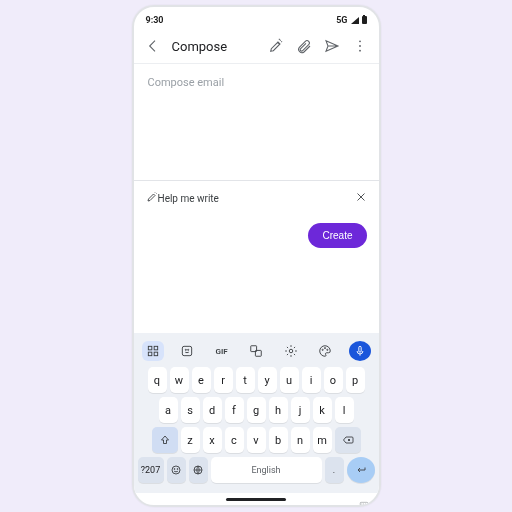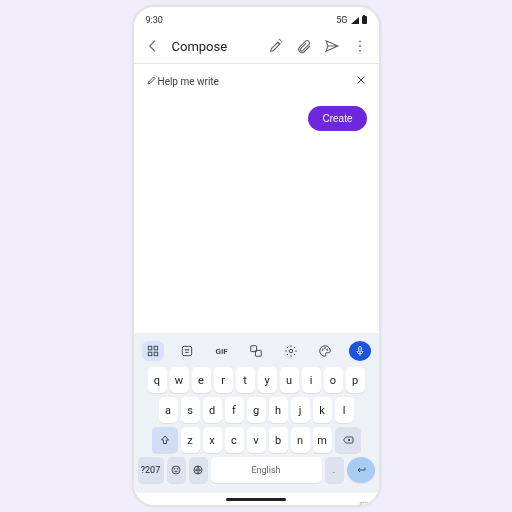--- a/index.html
+++ b/index.html
@@ -27,21 +27,21 @@
   }
   
   .status {
     height: 18px;
     display: flex;
     align-items: center;
     justify-content: space-between;
     padding: 4px 12px 0 12px;
     font-size: 9px;
     color: #1f1f1f;
-    font-weight: 400;
+    font-weight: 700;
   }
   .status .right { display: flex; align-items: center; gap: 3px; }
   .sig { width:0;height:0;border-style:solid;border-width:0 0 7px 8px;border-color:transparent transparent #1f1f1f transparent; }
   .batt { width:5px;height:8px;background:#1f1f1f;border-radius:1px;position:relative; }
   .batt::before{content:"";position:absolute;top:-1px;left:1.5px;width:2px;height:1px;background:#1f1f1f;}
   
   .appbar {
     display: flex;
     align-items: center;
     padding: 8px 10px 8px 10px;
@@ -168,20 +168,23 @@
     <span class="iconbtn g">
       <svg viewBox="0 0 24 24">
           <circle cx="12" cy="5" r="1.4" fill="#5f6368" stroke="none"></circle>
           <circle cx="12" cy="12" r="1.4" fill="#5f6368" stroke="none"></circle>
           <circle cx="12" cy="19" r="1.4" fill="#5f6368" stroke="none"></circle>
         </svg>
     </span>
   </div>
 
 
+  <div class="body-area">
+    <span>Compose email</span>
+  </div>
 
   <div class="panel">
     <div class="panel-head">
       <span>
         <svg width="12" height="12" viewBox="0 0 24 24" fill="none" stroke="#3c4043" stroke-width="1.8">
             <path d="M4 20l4-1 10-10-3-3L5 16l-1 4z"></path>
             <path d="M18 3l1 1M20 6l1-1"></path>
           </svg>
       </span>
       <span>Help me write</span>

